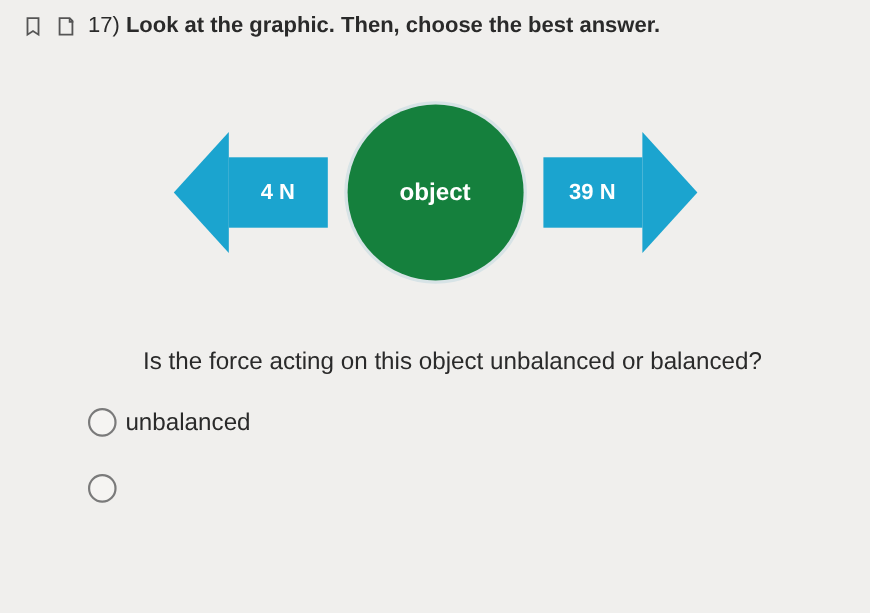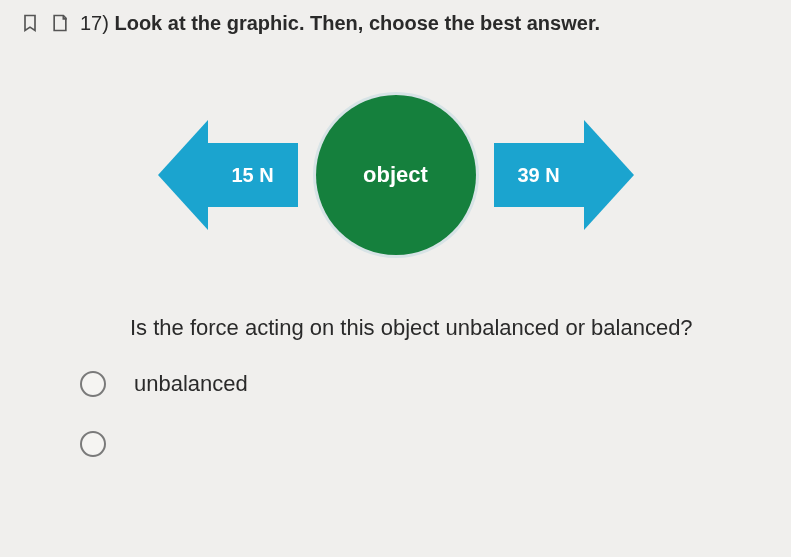--- a/index.html
+++ b/index.html
@@ -7,21 +7,21 @@
     width: 791px;
     height: 557px;
     background: #f0efed;
     font-family: Arial, Helvetica, sans-serif;
     color: #2a2a2a;
     padding: 12px 20px;
     position: relative;
   }
   .header {
     display: flex;
-    align-items: flex-start;
+    align-items: flex-end;
     gap: 10px;
     margin-bottom: 40px;
   }
   .header-icon {
     width: 20px;
     height: 22px;
     stroke: #555;
     fill: none;
     stroke-width: 2;
   }
@@ -78,21 +78,21 @@
     font-size: 22px;
     box-shadow: 0 0 0 3px #d7e3e6;
   }
   .subquestion {
     font-size: 22px;
     margin: 20px 0 30px 110px;
   }
   .option {
     display: flex;
     align-items: center;
-    gap: 28px;
+    gap: 8px;
     font-size: 22px;
     margin: 0 0 34px 60px;
     cursor: pointer;
   }
   .radio {
     width: 26px;
     height: 26px;
     border: 2px solid #7a7a7a;
     border-radius: 50%;
     background: #f5f4f2;
@@ -112,21 +112,21 @@
   </svg>
   <div class="question-line">
     <span class="qnum">17)</span>
     <span class="qtext">Look at the graphic. Then, choose the best answer.</span>
   </div>
 </div>
 
 <div class="graphic">
   <div class="arrow-left">
     <div class="arrow-head-left"></div>
-    <div class="arrow-body">15 N</div>
+    <div class="arrow-body">4 N</div>
   </div>
   <div class="circle">
     <span>object</span>
   </div>
   <div class="arrow-right">
     <div class="arrow-body">39 N</div>
     <div class="arrow-head-right"></div>
   </div>
 </div>
 

